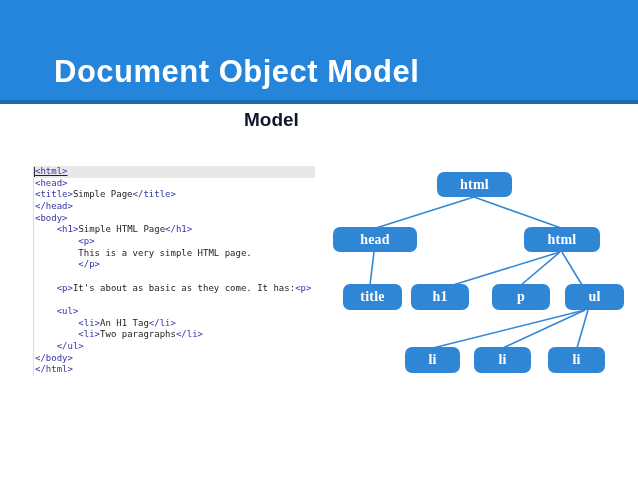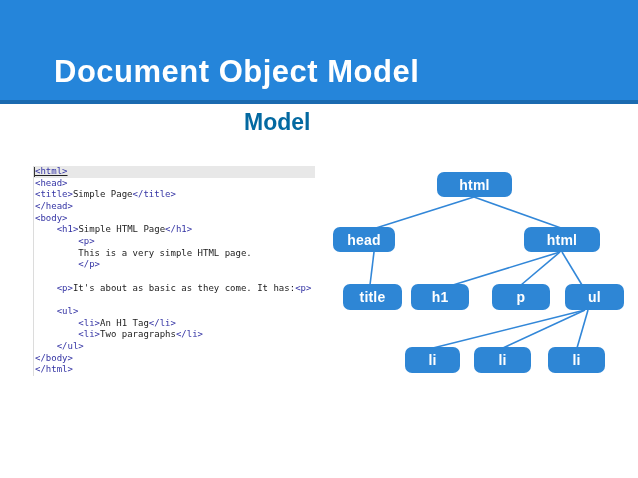--- a/index.html
+++ b/index.html
@@ -25,23 +25,23 @@
     left: 54px; top: 54px;
     font-size: 31px;
     font-weight: bold;
     letter-spacing: 0.5px;
     color: #ffffff;
     white-space: nowrap;
   }
   .subtitle {
     position: absolute;
     left: 244px; top: 109px;
-    font-size: 23px;
+    font-size: 19px;
     font-weight: bold;
-    color: #0369a1;
+    color: #0f172a;
     white-space: nowrap;
   }
 
   
   .code-editor {
     position: absolute;
     left: 33px; top: 166px;
     width: 281px;
     border-left: 1px solid #dcdcdc;
     font-family: "DejaVu Sans Mono", "Liberation Mono", monospace;
@@ -70,23 +70,24 @@
     position: absolute;
     background: var(--node-fill, #2e86d5);
     border-radius: 7px;
     color: #ffffff;
     font-size: 14px;
     font-weight: bold;
     letter-spacing: 0.2px;
     display: flex;
     align-items: center;
     justify-content: center;
+    font-family: Liberation Serif, serif;
   }
   .n-html  { left: 437px; top: 172px; width: 75px; height: 25px; }
-  .n-head  { left: 333px; top: 227px; width: 62px; height: 25px; }
+  .n-head  { left: 333px; top: 227px; width: 84px; height: 25px; }
   .n-body  { left: 524px; top: 227px; width: 76px; height: 25px; }
   .n-title { left: 343px; top: 284px; width: 59px; height: 26px; }
   .n-h1    { left: 411px; top: 284px; width: 58px; height: 26px; }
   .n-p     { left: 492px; top: 284px; width: 58px; height: 26px; }
   .n-ul    { left: 558px; top: 284px; width: 59px; height: 26px; margin-left: 7px; }
   .n-li1   { left: 405px; top: 347px; width: 55px; height: 26px; }
   .n-li2   { left: 474px; top: 347px; width: 57px; height: 26px; }
   .n-li3   { left: 548px; top: 347px; width: 57px; height: 26px; }
 </style>
 </head>

